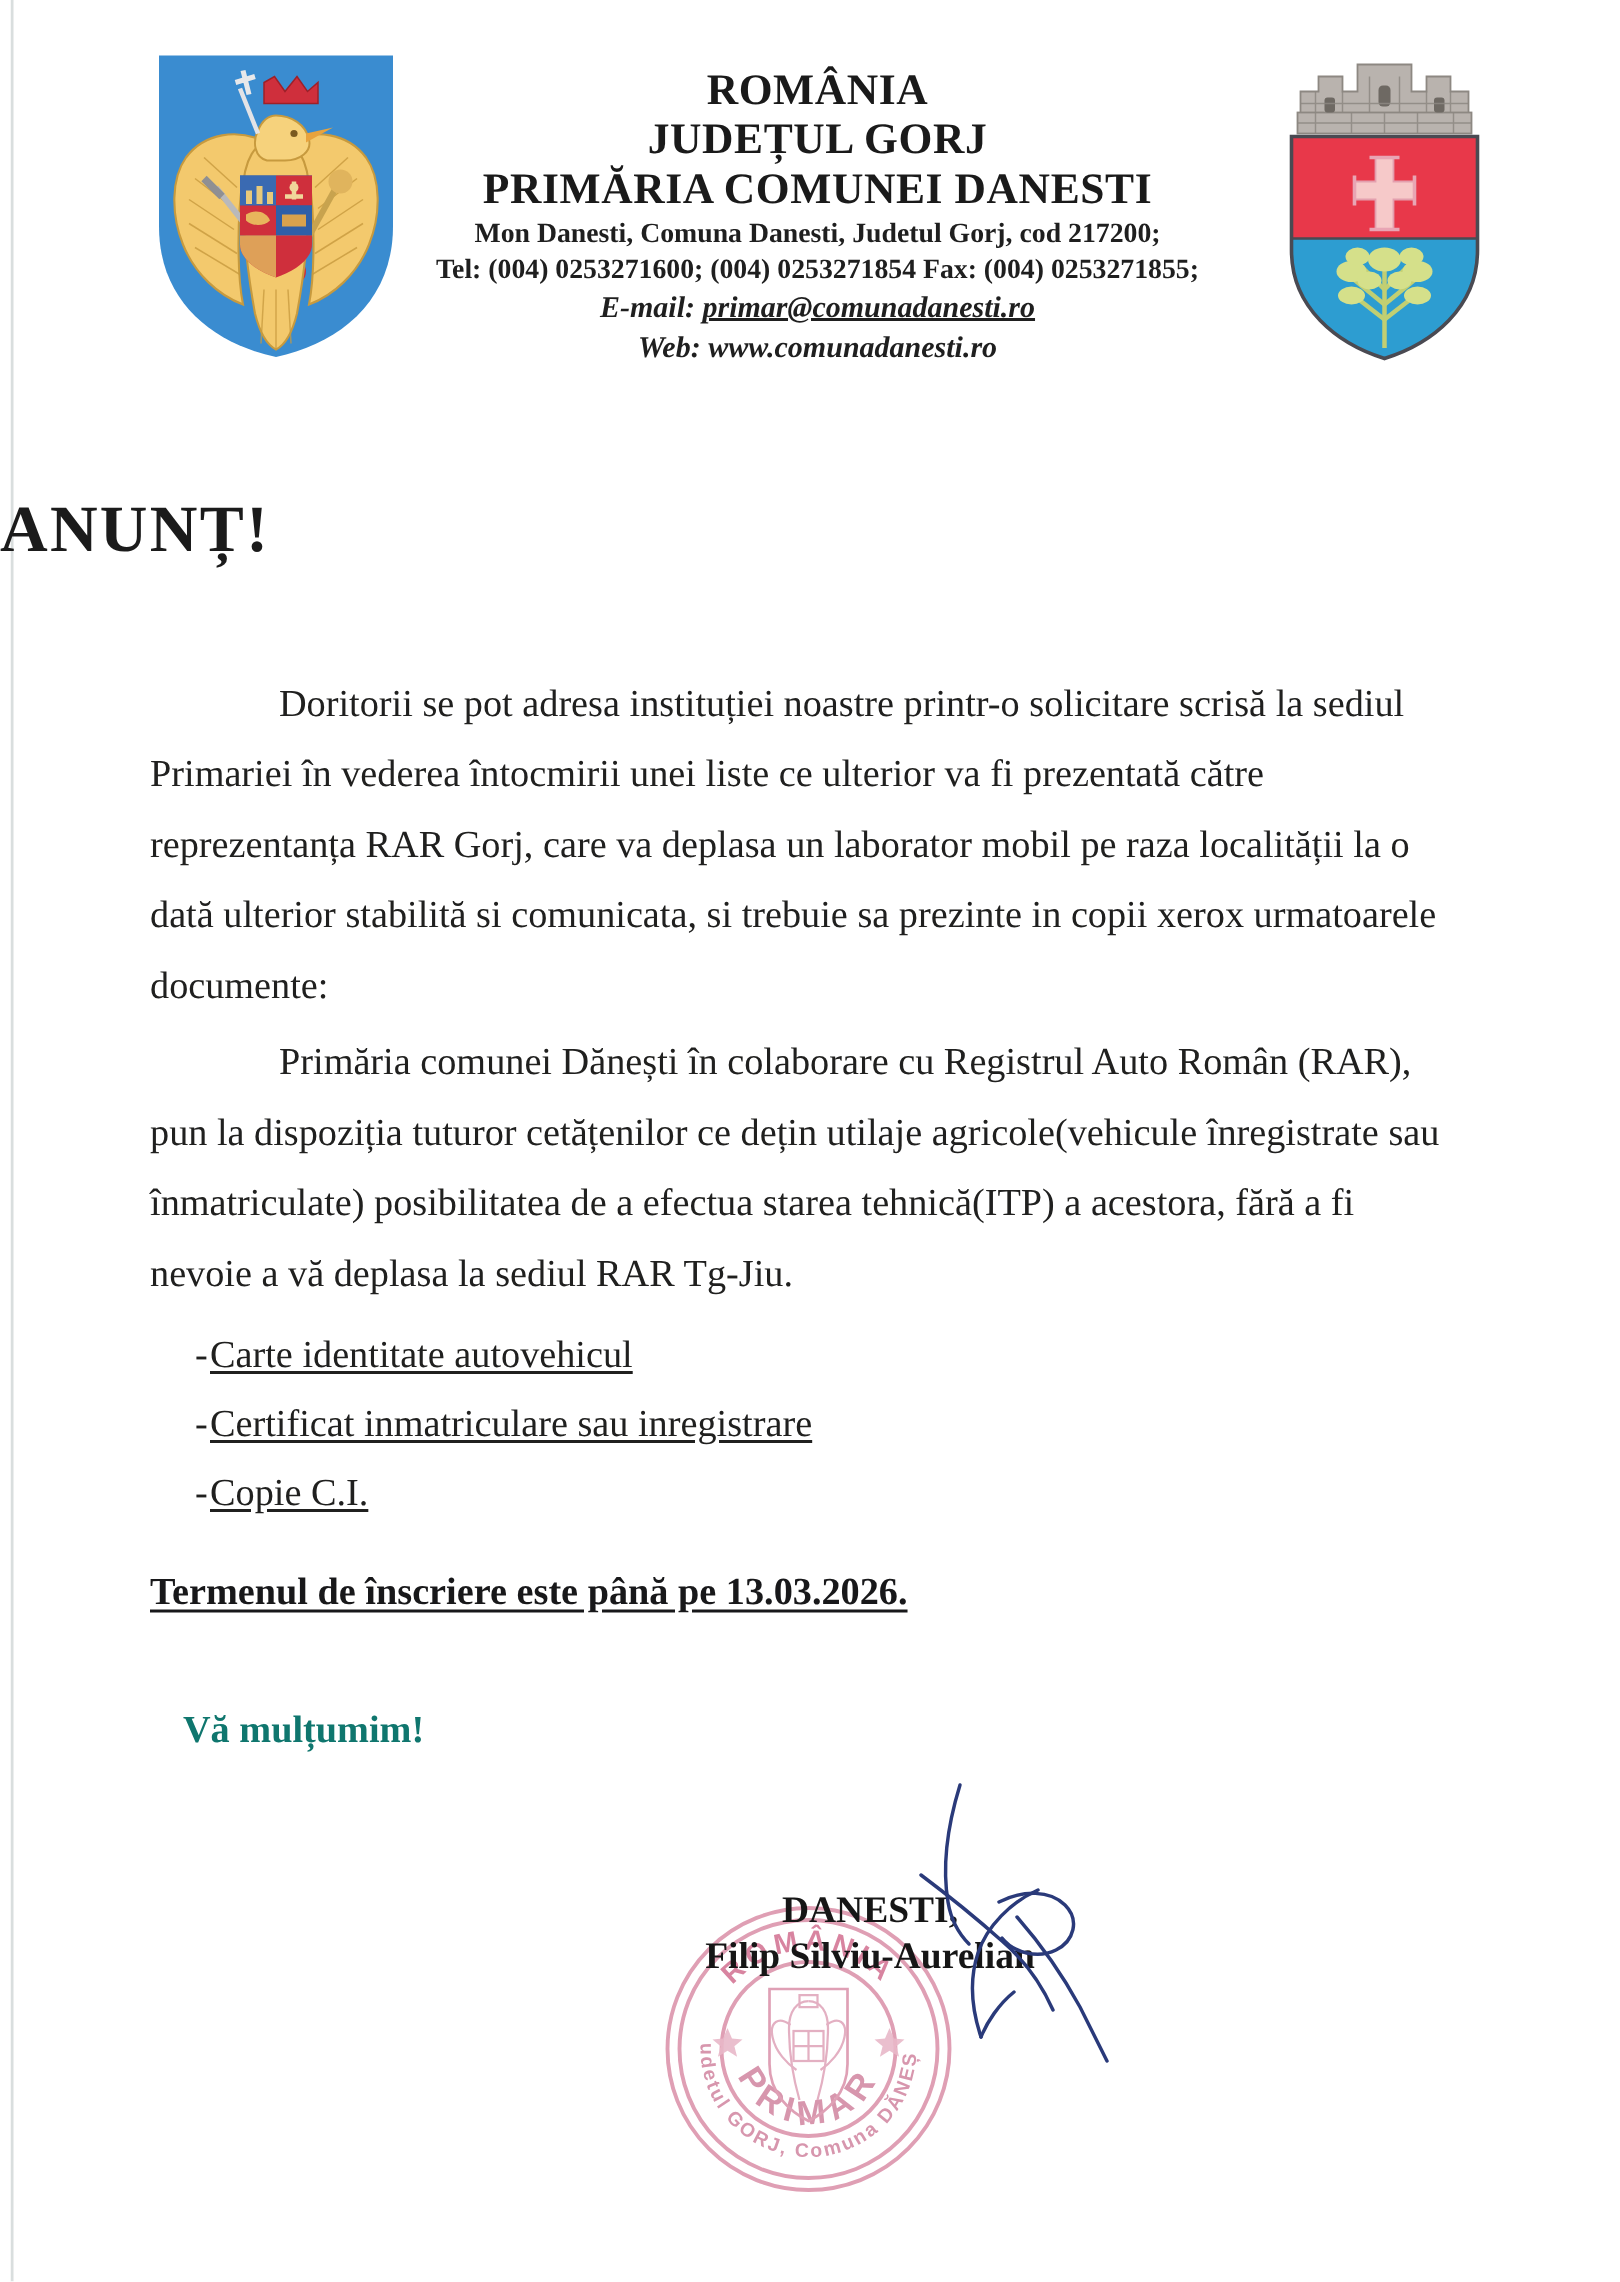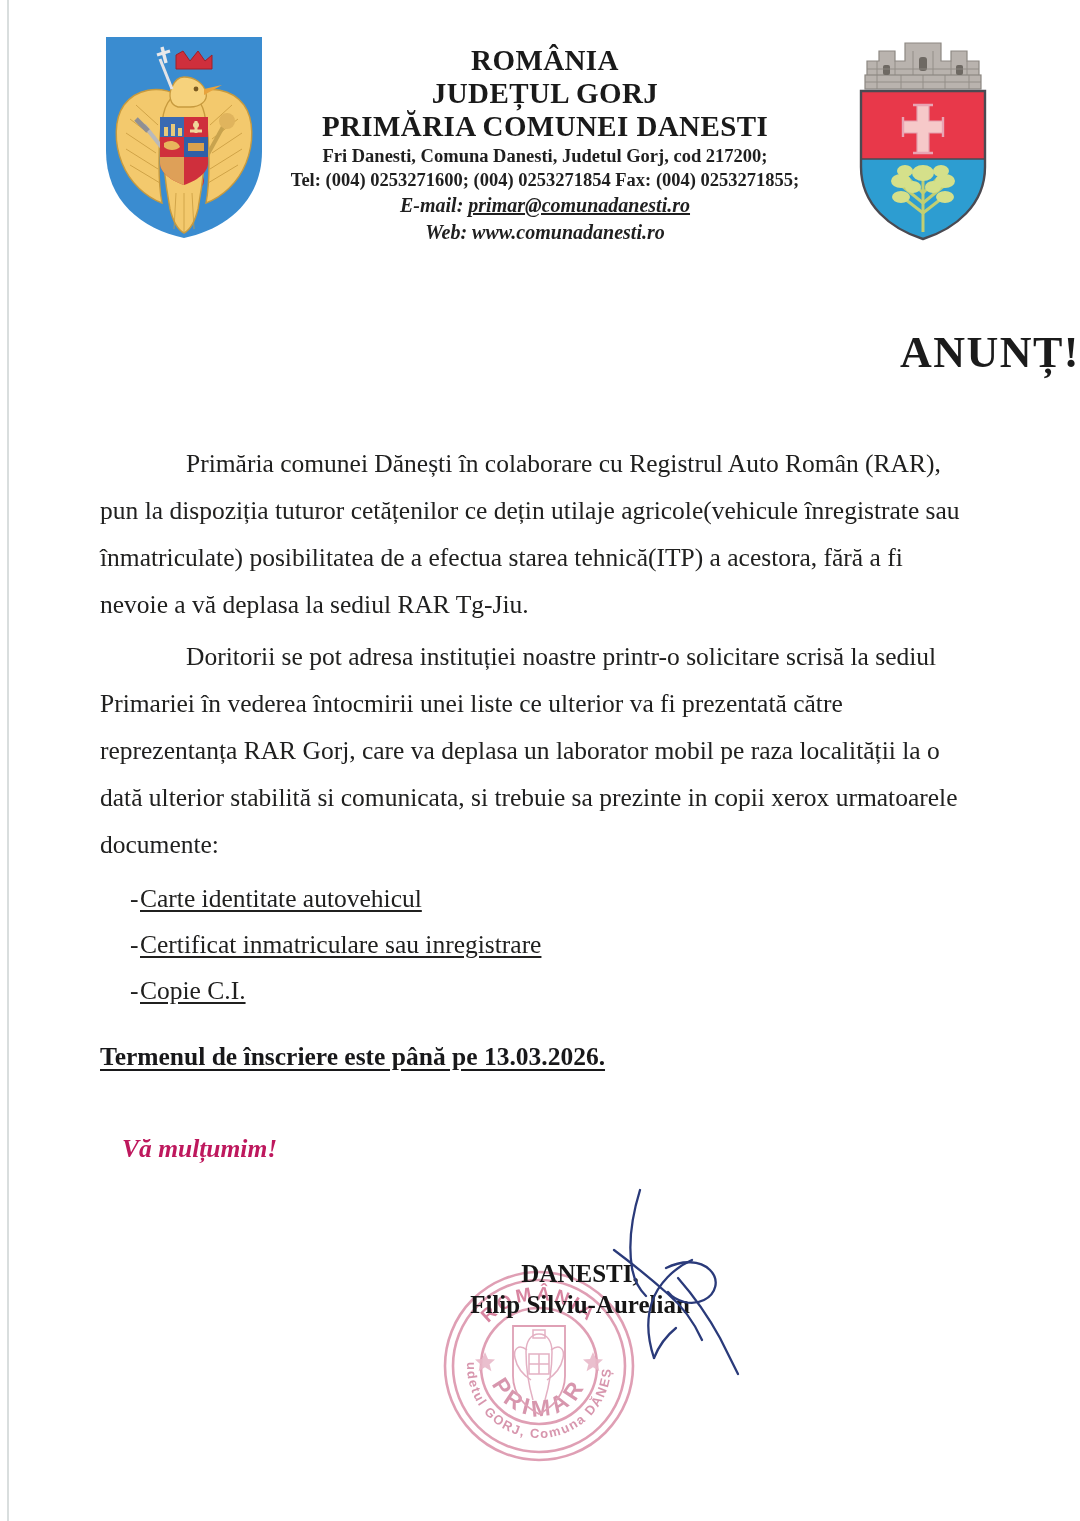--- a/index.html
+++ b/index.html
@@ -89,21 +89,21 @@
     color: #1f1f1f;
   }
   .h-mail .addr { text-decoration: underline; }
 
   
   .title {
     position: absolute;
     left: 0;
     top: 327px;
     width: 1080px;
-    text-align: right;
+    text-align: left;
     font-size: 44px;
     font-weight: bold;
     letter-spacing: 1.5px;
     color: #1b1b1b;
   }
 
   
   .body-wrap {
     position: absolute;
     left: 100px;
@@ -150,22 +150,21 @@
     font-weight: bold;
     text-decoration: underline;
     text-underline-offset: 4px;
     color: #18181a;
   }
   .thanks {
     margin-top: 62px;
     margin-left: 22px;
     font-size: 25.5px;
     font-weight: bold;
-    color: #be185d;
-    font-style: italic;
+    color: #0f766e;
   }
 
   
   .sign-block {
     position: absolute;
     left: 380px;
     top: 1258px;
     width: 400px;
     text-align: center;
     z-index: 4;
@@ -267,21 +266,21 @@
       <path d="M64 110 C70 106 78 108 80 114 C76 118 68 118 64 114 Z" fill="#e8b55c"></path>
       <path d="M88 110 H104 V118 H88 Z" fill="#d9a24d"></path>
       <path d="M88 108 C92 104 100 104 104 108" stroke="#2f5fa8" stroke-width="2" fill="none"></path>
     </svg>
   </div>
 
   <div class="header-text">
     <div class="h-line-1">ROMÂNIA</div>
     <div class="h-line-2">JUDEȚUL GORJ</div>
     <div class="h-line-3">PRIMĂRIA COMUNEI DANESTI</div>
-    <div class="h-addr">Fri Danesti, Comuna Danesti, Judetul Gorj,  cod  217200;</div>
+    <div class="h-addr">Mon Danesti, Comuna Danesti, Judetul Gorj,  cod  217200;</div>
     <div class="h-tel">Tel: (004) 0253271600; (004) 0253271854  Fax: (004) 0253271855;</div>
     <div class="h-mail">
       <span>E-mail:</span>
       <span class="addr">primar@comunadanesti.ro</span>
     </div>
     <div class="h-web">
       <span>Web:</span>
       <span>www.comunadanesti.ro</span>
     </div>
   </div>
@@ -354,22 +353,22 @@
       </g>
       <path d="M18 64 H142 V140 C142 178 112 202 80 212 C48 202 18 178 18 140 Z" fill="none" stroke="#4a4a52" stroke-width="2.4"></path>
       <path d="M18 132 H142" stroke="#4a4a52" stroke-width="1.6"></path>
     </svg>
   </div>
 </div>
 
 <div class="title">ANUNȚ!</div>
 
 <div class="body-wrap">
+  <p class="para second">Doritorii se pot adresa instituției noastre printr-o solicitare scrisă la sediul Primariei în vederea întocmirii unei liste ce ulterior va fi prezentată către reprezentanța RAR Gorj, care va deplasa un laborator mobil pe raza localității la o dată ulterior stabilită si comunicata, si trebuie sa prezinte in copii xerox urmatoarele documente:</p>
   <p class="para">Primăria comunei Dănești în colaborare cu Registrul Auto Român (RAR), pun la dispoziția tuturor cetățenilor ce dețin utilaje agricole(vehicule înregistrate sau înmatriculate) posibilitatea de a efectua starea tehnică(ITP) a acestora, fără a fi nevoie a vă deplasa la sediul RAR Tg-Jiu.</p>
-  <p class="para second">Doritorii se pot adresa instituției noastre printr-o solicitare scrisă la sediul Primariei în vederea întocmirii unei liste ce ulterior va fi prezentată către reprezentanța RAR Gorj, care va deplasa un laborator mobil pe raza localității la o dată ulterior stabilită si comunicata, si trebuie sa prezinte in copii xerox urmatoarele documente:</p>
 
   <ul class="doc-list">
     <li>
       <span class="dash">-</span>
       <span class="txt">Carte identitate autovehicul</span>
     </li>
     <li>
       <span class="dash">-</span>
       <span class="txt">Certificat inmatriculare sau inregistrare</span>
     </li>

